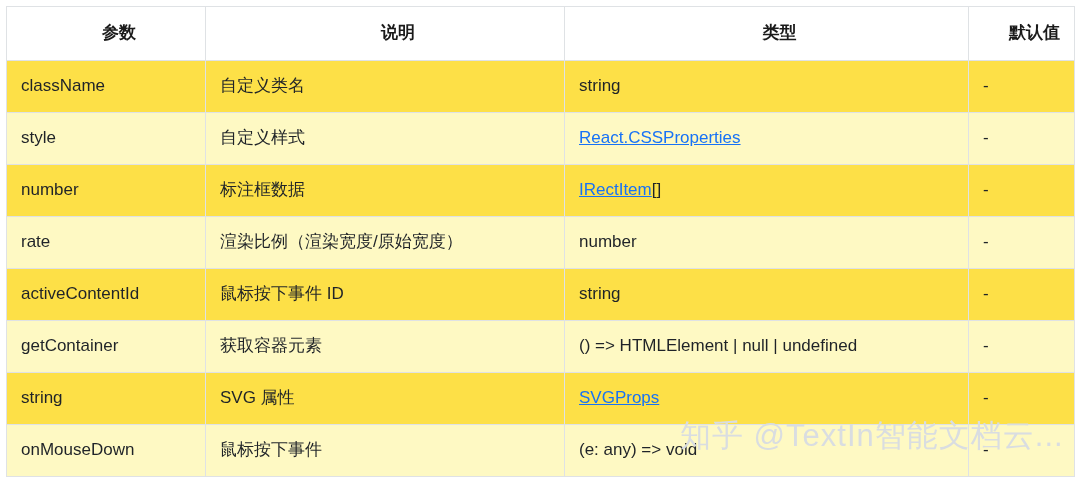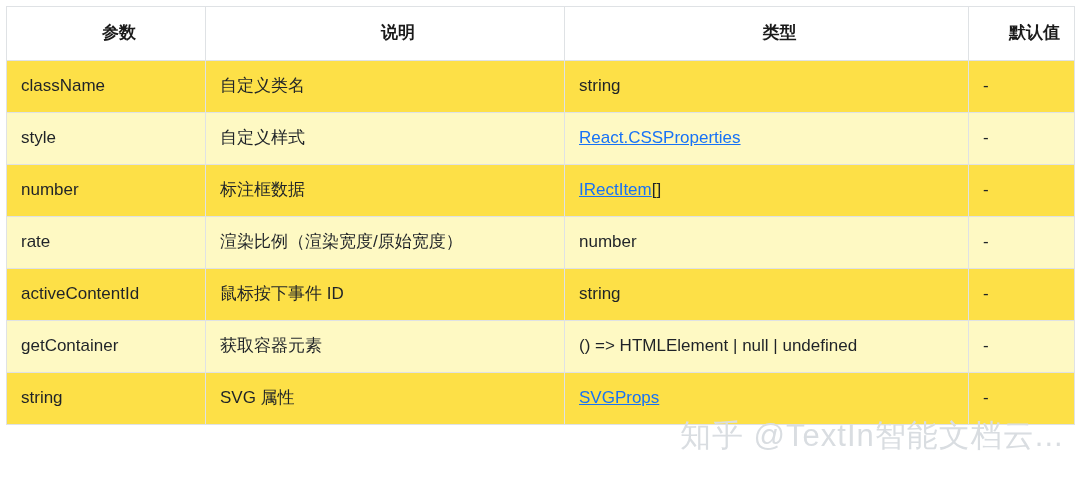--- a/index.html
+++ b/index.html
@@ -142,18 +142,24 @@
           <td>获取容器元素</td>
           <td><span>() =&gt; HTMLElement | null | undefined</span></td>
           <td>-</td>
         </tr>
         <tr>
           <td>string</td>
           <td>SVG 属性</td>
           <td><span class="cell-link">SVGProps</span></td>
           <td>-</td>
         </tr>
+        <tr class="alt">
+          <td>onMouseDown</td>
+          <td>鼠标按下事件</td>
+          <td><span>(e: any) =&gt; void</span></td>
+          <td>-</td>
+        </tr>
       </tbody>
   </table>
 
   <div class="watermark">知乎 @TextIn智能文档云...</div>
 
 </div>
 
 </body></html>

